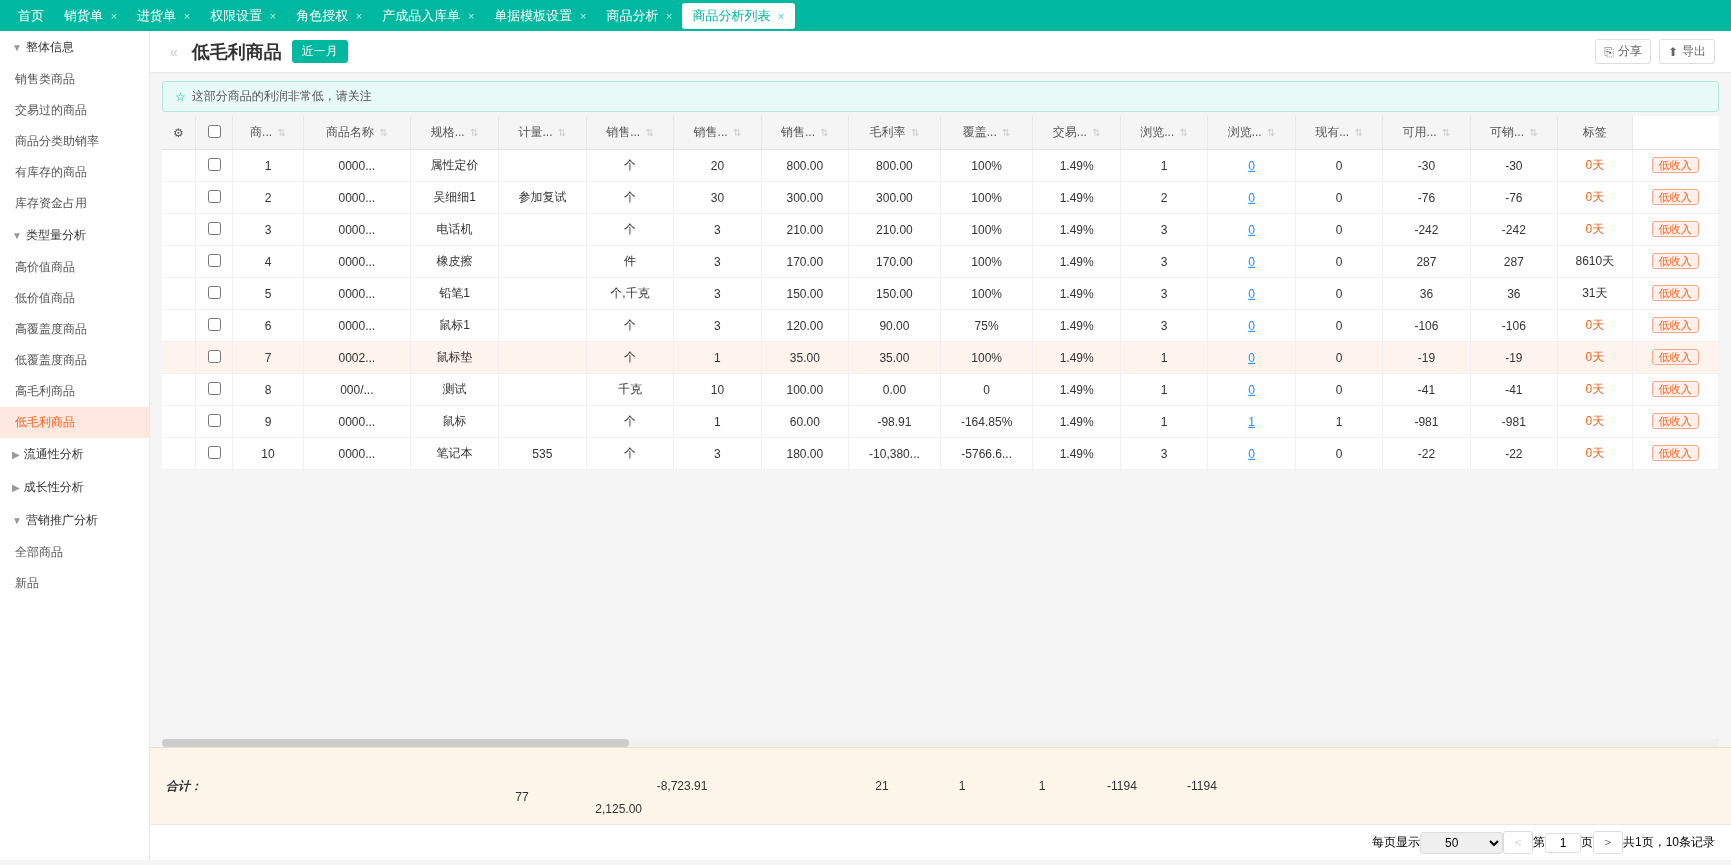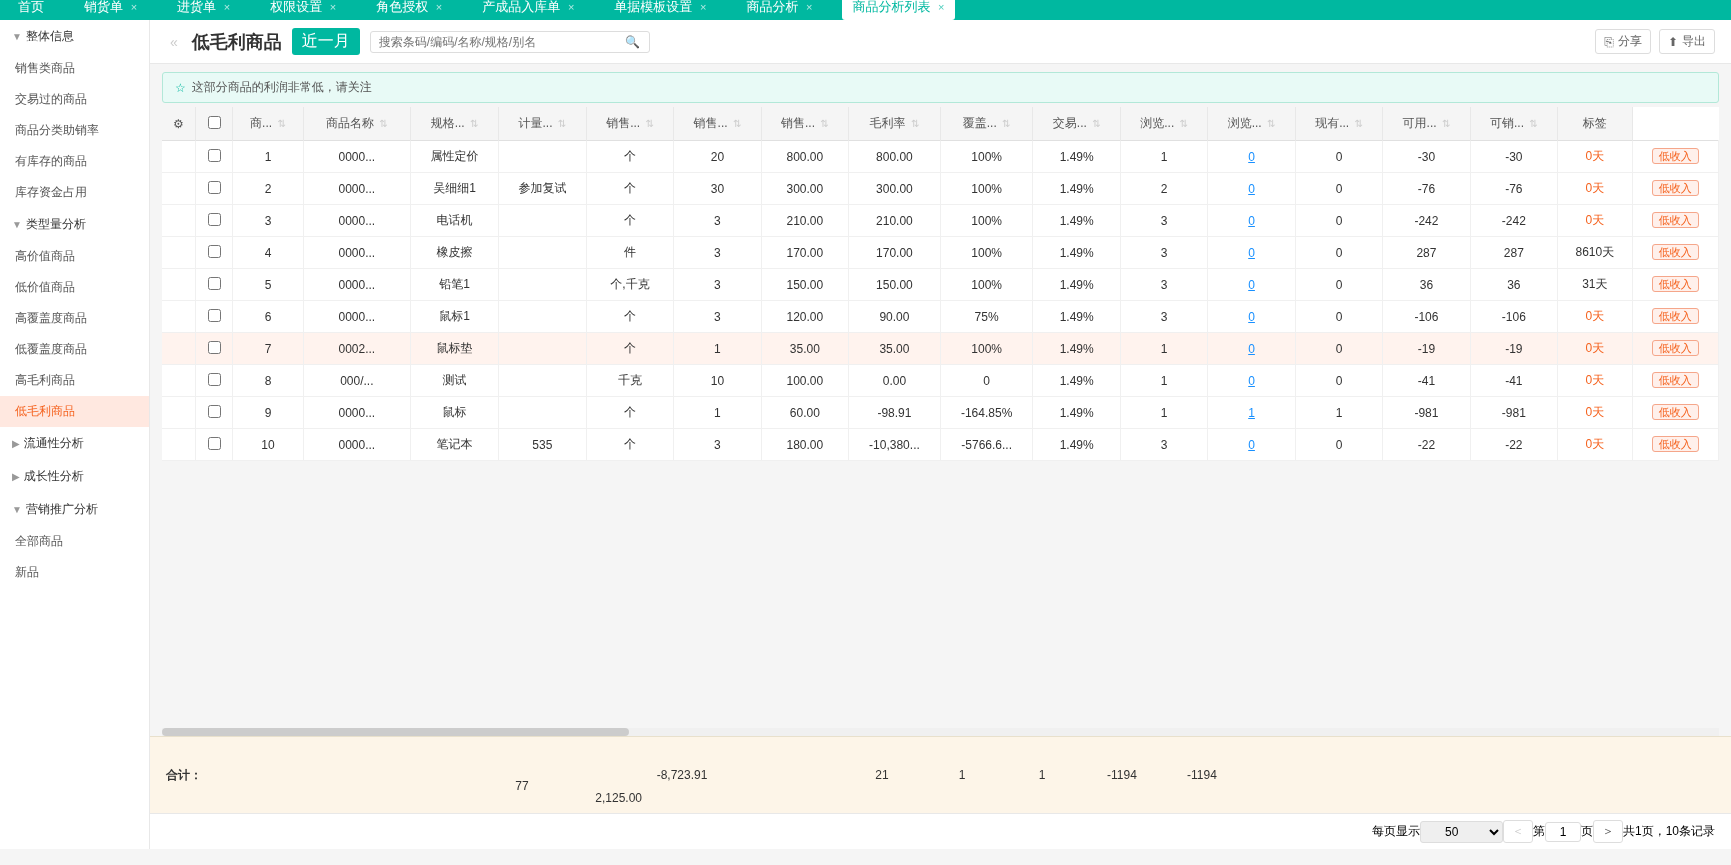--- a/index.html
+++ b/index.html
@@ -2,24 +2,24 @@
 <html><head>
   <meta charset="utf-8">
   <style>
     * { box-sizing: border-box; margin: 0; padding: 0; }
     body { font-family: 'Microsoft YaHei', SimSun, sans-serif; font-size: 12px; background: #f5f5f5; overflow-x: hidden; }
     
     
     .top-nav {
       background: #00b8a0;
       display: flex;
-      align-items: flex-end;
-      height: 20px;
+      align-items: center;
+      height: 31px;
       padding: 0 8px;
-      gap: 20px;
+      gap: 0;
     }
     .nav-item {
       color: #fff;
       padding: 4px 10px;
       cursor: pointer;
       font-size: 13px;
       white-space: nowrap;
       border-radius: 3px;
     }
     .nav-item.active { background: #fff; color: #00b8a0; }
@@ -80,21 +80,21 @@
       font-weight: bold;
       color: #333;
     }
     .date-filter-btn {
       background: #00b8a0;
       color: #fff;
       border: none;
       padding: 3px 10px;
       border-radius: 3px;
       cursor: pointer;
-      font-size: 16px;
+      font-size: 12px;
     }
     .search-box {
       display: flex;
       align-items: center;
       border: 1px solid #ddd;
       border-radius: 3px;
       padding: 3px 8px;
       flex: 1;
       max-width: 280px;
       background: #fff;
@@ -196,21 +196,21 @@
     
     .total-bar {
       background: #fdf5e8;
       border-top: 1px solid #e8e0cc;
       padding: 8px 16px;
       display: flex;
       align-items: center;
       font-size: 12px;
       color: #333;
     }
-    .total-bar .total-label { margin-right: 20px; font-weight: bold; }
+    .total-bar .total-label { margin-right: 20px; font-weight: bold; font-style: italic; }
     
     
     .pagination-bar {
       display: flex;
       align-items: center;
       justify-content: flex-end;
       padding: 6px 16px;
       background: #fff;
       border-top: 1px solid #e8e8e8;
       font-size: 12px;
@@ -344,24 +344,20 @@
     <div class="sidebar-item">全部商品</div>
     <div class="sidebar-item">新品</div>
   </aside>
 
   <div class="content-area">
 
     <div class="content-header">
       <span class="collapse-btn">«</span>
       <h1 class="page-title">低毛利商品</h1>
       <button class="date-filter-btn">近一月</button>
-      <div class="search-box">
-        <input type="text" placeholder="搜索条码/编码/名称/规格/别名" style="">
-        <span class="search-icon">🔍</span>
-      </div>
       <div class="header-actions">
         <button class="action-btn">
           <span>⎘</span>
           <span>分享</span>
         </button>
         <button class="action-btn">
           <span>⬆</span>
           <span>导出</span>
         </button>
       </div>

